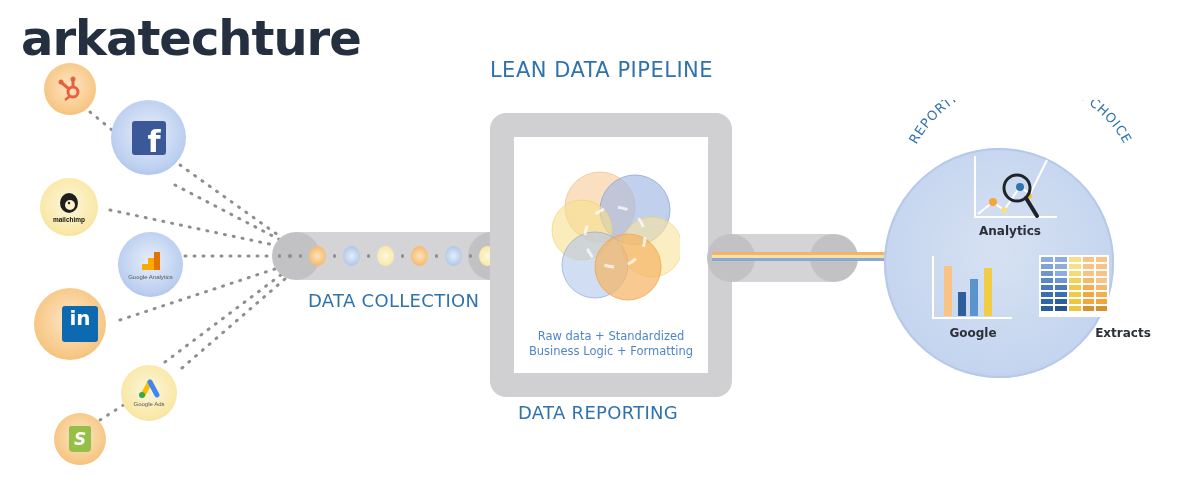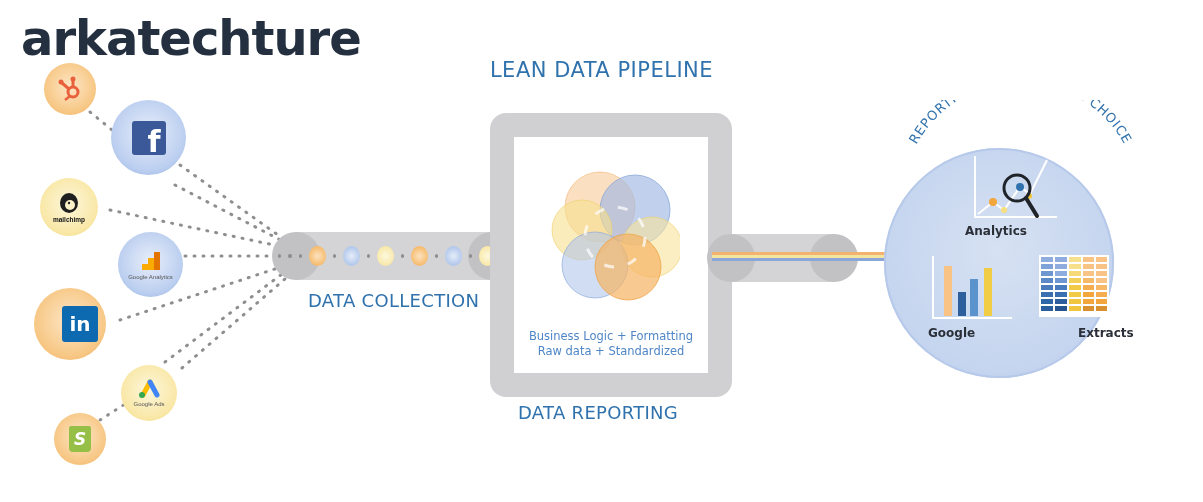--- a/index.html
+++ b/index.html
@@ -17,21 +17,21 @@
   .cap { background:#c2c2c4; border-radius:50%; }
   .bead { border-radius:50%; width:20px; height:20px; }
   .bead.o { background:radial-gradient(circle at 50% 50%, #fce2c0 0%, #f6b968 75%, #ef9f3f 100%); }
   .bead.b { background:radial-gradient(circle at 50% 50%, #e5edf9 0%, #aec5ea 75%, #88a8dc 100%); }
   .bead.y { background:radial-gradient(circle at 50% 50%, #fdf7de 0%, #f8e8a6 75%, #f1d370 100%); }
   .dot { width:4px; height:4px; border-radius:50%; background:#8e8e90; }
   .lake-frame { background:#d0d0d2; border-radius:16px; }
   .lake-inner { background:#ffffff; }
   .lake-text { font-family:"DejaVu Sans", sans-serif; font-size:11.5px; color:#4f86c6; text-align:center; line-height:15px; }
   .report-circle { border-radius:50%; background:radial-gradient(circle at 50% 45%, #d6e1f2 0%, #c5d5ef 70%, #a9bfe6 100%); box-shadow:0 0 0 2px #b6c9ea inset; }
-  .rep-label { font-family:"DejaVu Sans", sans-serif; font-weight:bold; font-size:12px; color:#2b2f38; text-align:left; }
+  .rep-label { font-family:"DejaVu Sans", sans-serif; font-weight:bold; font-size:12px; color:#2b2f38; text-align:center; }
 </style>
 </head>
 <body>
 
 <div class="abs brand">arkatechture</div>
 <div class="abs subtitle">LEAN DATA PIPELINE</div>
 
 <svg class="abs" style="left:0;top:0;" width="1203" height="502">
   <g stroke="#8e8e90" stroke-width="3" stroke-dasharray="1 8" stroke-linecap="round" fill="none">
     <line x1="90" y1="112" x2="112" y2="130"></line>
@@ -75,21 +75,21 @@
 <div class="abs src blue" style="left:118px;top:232px;width:65px;height:65px;">
   <svg width="22" height="22" viewBox="0 0 22 22">
     <rect x="2" y="14" width="6" height="6" fill="#f9ab00"></rect>
     <rect x="8" y="8" width="6" height="12" fill="#f9ab00"></rect>
     <rect x="14" y="2" width="6" height="18" fill="#e37400"></rect>
   </svg>
   <span class="tiny">Google Analytics</span>
 </div>
 
 <div class="abs src orange" style="left:34px;top:288px;width:72px;height:72px;">
-  <div style="width:36px;height:36px;background:#0e6ab0;border-radius:3px;display:flex;align-items:center;justify-content:center;margin-left:20px;">
+  <div style="width:36px;height:36px;background:#0e6ab0;border-radius:3px;display:flex;justify-content:center;margin-left:20px;">
     <span style="color:#fff;font-family:'DejaVu Sans',sans-serif;font-weight:bold;font-size:20px;">in</span>
   </div>
 </div>
 
 <div class="abs src yellow" style="left:121px;top:365px;width:56px;height:56px;">
   <svg width="24" height="20" viewBox="0 0 24 20">
     <line x1="6" y1="16" x2="13" y2="3" stroke="#fbbc04" stroke-width="5" stroke-linecap="round"></line>
     <line x1="13" y1="3" x2="20" y2="16" stroke="#4285f4" stroke-width="5" stroke-linecap="round"></line>
     <circle cx="5" cy="16" r="3" fill="#34a853"></circle>
   </svg>
@@ -133,22 +133,22 @@
   <circle cx="60" cy="42" r="35" fill="#f7c48e" fill-opacity="0.55" stroke="#f3b26e" stroke-opacity="0.6"></circle>
   <circle cx="95" cy="45" r="35" fill="#9fb9e3" fill-opacity="0.65" stroke="#7f9fd4" stroke-opacity="0.7"></circle>
   <circle cx="42" cy="65" r="30" fill="#f6e08d" fill-opacity="0.6" stroke="#eed06a" stroke-opacity="0.6"></circle>
   <circle cx="112" cy="82" r="30" fill="#f8e39b" fill-opacity="0.6" stroke="#eed06a" stroke-opacity="0.6"></circle>
   <circle cx="55" cy="100" r="33" fill="#b2c7ea" fill-opacity="0.6" stroke="#8fabdb" stroke-opacity="0.7"></circle>
   <circle cx="88" cy="102" r="33" fill="#f5b363" fill-opacity="0.7" stroke="#ef9f3f" stroke-opacity="0.7"></circle>
   <circle cx="75" cy="72" r="30" fill="none" stroke="#ffffff" stroke-opacity="0.7" stroke-width="3" stroke-dasharray="10 14"></circle>
 </svg>
 
 <div class="abs lake-text" style="left:514px;top:329px;width:194px;">
+  <div>Raw data + Standardized</div>
   <div>Business Logic + Formatting</div>
-  <div>Raw data + Standardized</div>
 </div>
 
 <div class="abs label" style="left:518px;top:402px;">DATA REPORTING</div>
 
 <div class="abs pipe" style="left:730px;top:234px;width:104px;height:48px;"></div>
 <div class="abs cap" style="left:707px;top:234px;width:48px;height:48px;"></div>
 <div class="abs cap" style="left:810px;top:234px;width:48px;height:48px;"></div>
 <div class="abs" style="left:712px;top:252px;width:176px;height:10px;">
   <div style="height:3px;background:#f3b26e;"></div>
   <div style="height:3px;background:#f5e3a0;"></div>

